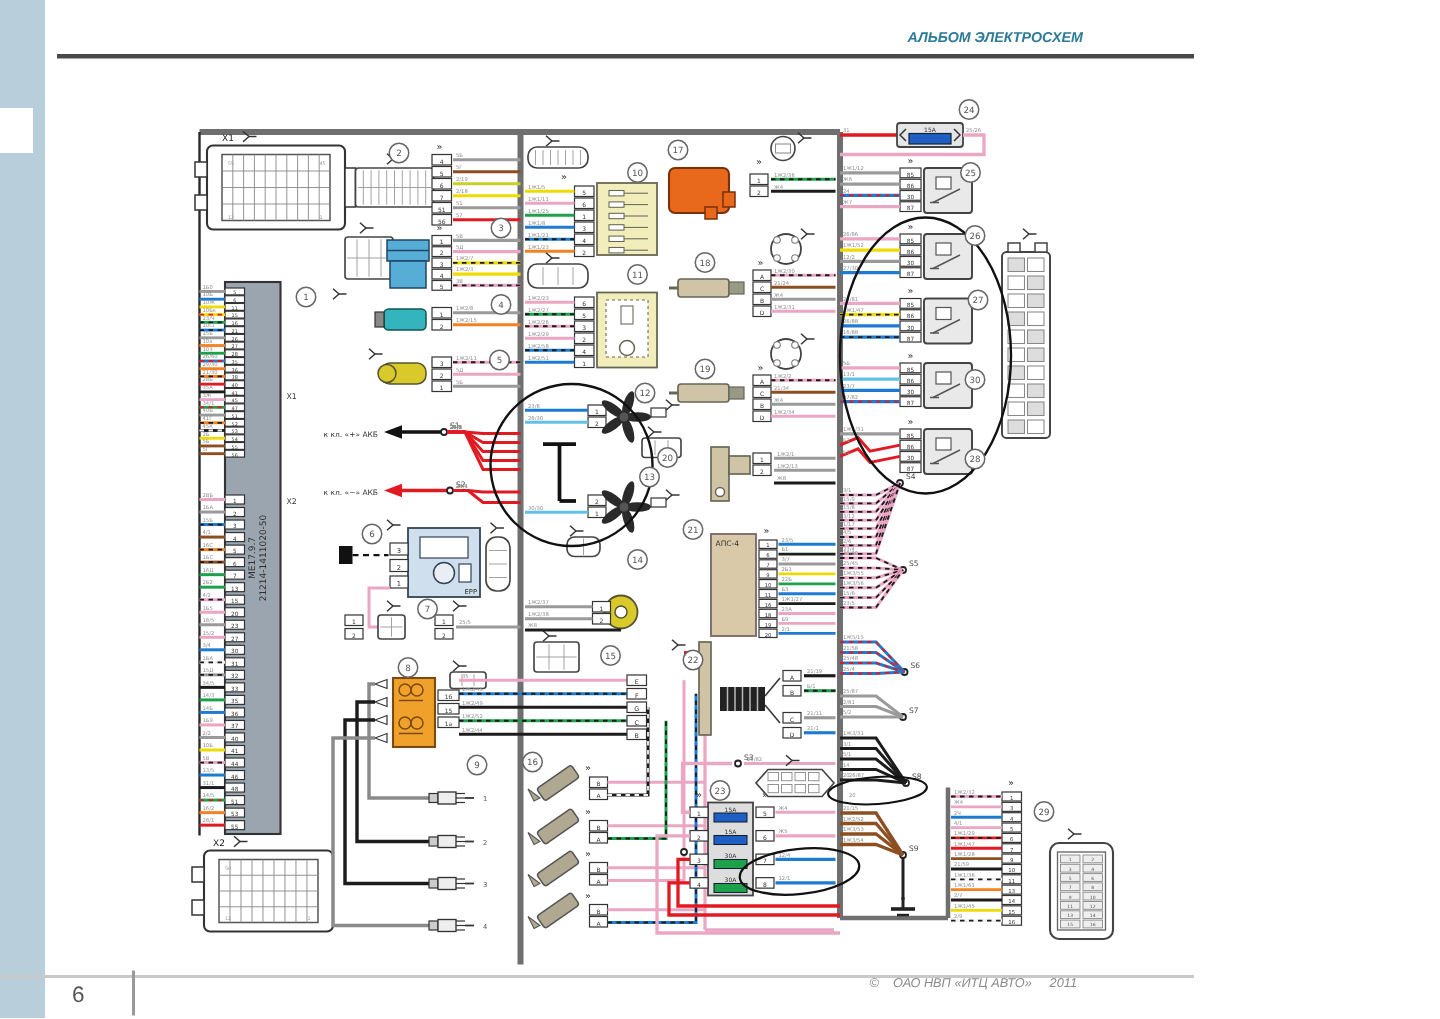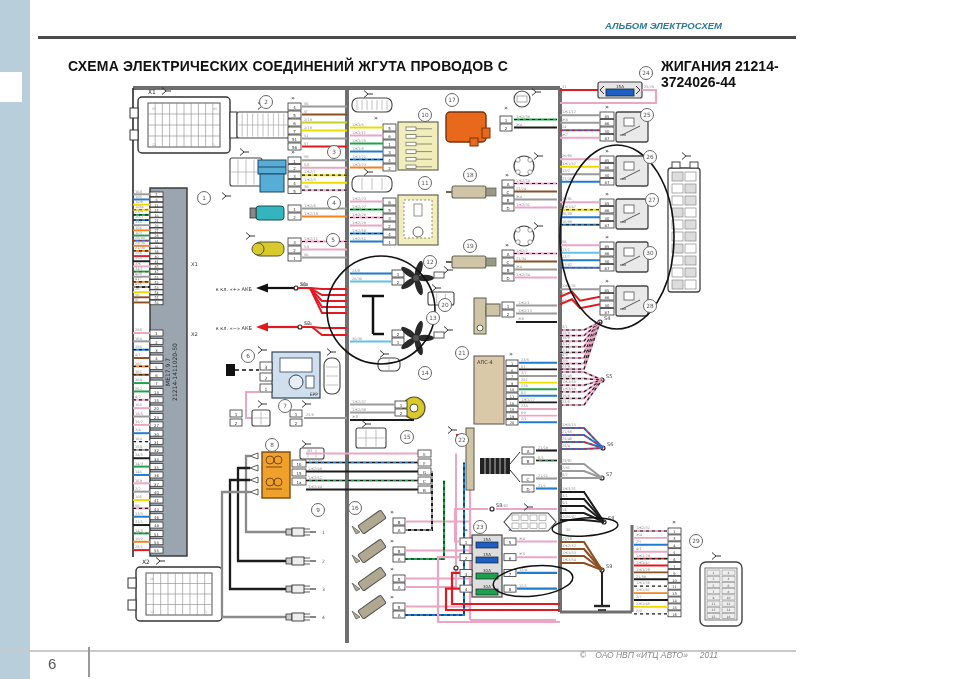--- a/index.html
+++ b/index.html
@@ -22,22 +22,20 @@
 </style>
 </head>
 <body>
 
 <div class="page">
   <div class="sidebar">
     <div class="notch"></div>
   </div>
   <div class="album">АЛЬБОМ ЭЛЕКТРОСХЕМ</div>
   <div class="rule"></div>
-  <div class="title1">СХЕМА ЭЛЕКТРИЧЕСКИХ СОЕДИНЕНИЙ ЖГУТА ПРОВОДОВ С</div>
-  <div class="title2">ЖИГАНИЯ 21214-3724026-44</div>
   <svg id="diag" width="960" height="679" viewBox="0 0 960 679">
       <g>
         <line x1="133" y1="88" x2="560" y2="88" stroke="#6f6f6f" stroke-width="4"></line>
         <line x1="347" y1="88" x2="347" y2="643" stroke="#6f6f6f" stroke-width="4"></line>
         <line x1="560" y1="88" x2="560" y2="612" stroke="#6f6f6f" stroke-width="4"></line>
         <line x1="560" y1="612" x2="632" y2="612" stroke="#6f6f6f" stroke-width="3"></line>
         <line x1="632" y1="525" x2="632" y2="612" stroke="#6f6f6f" stroke-width="3"></line>
         <line x1="133" y1="88" x2="133" y2="557" stroke="#2a2a2a" stroke-width="1.6"></line>
       </g>
       <g>

